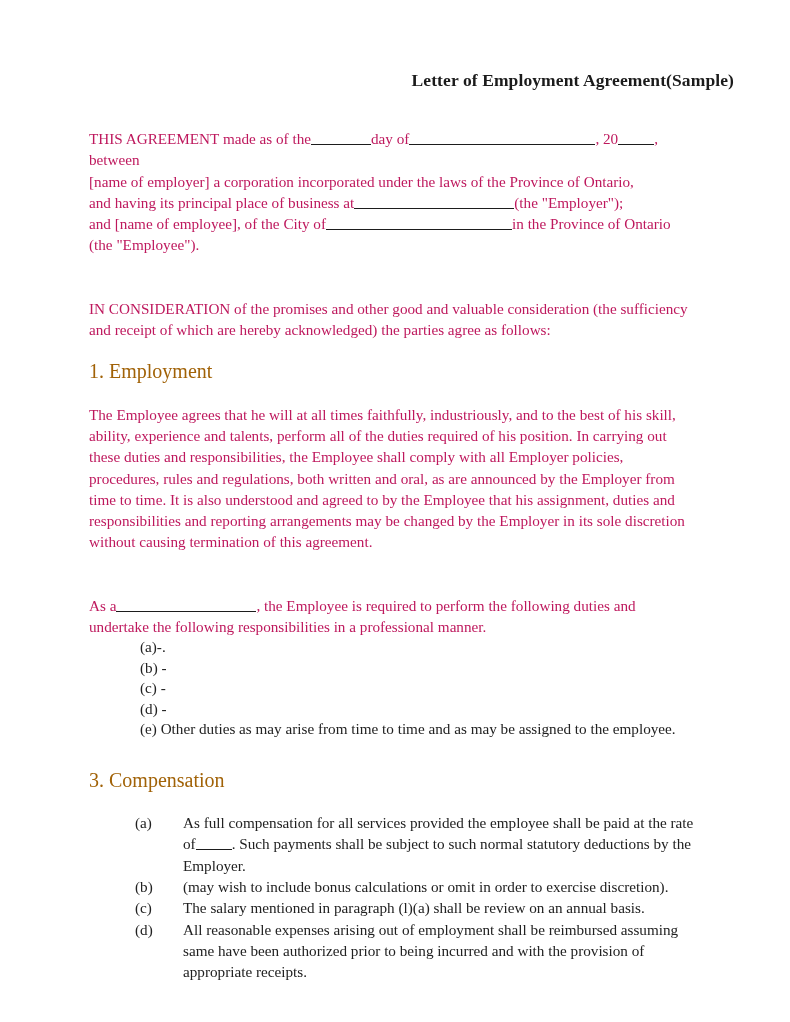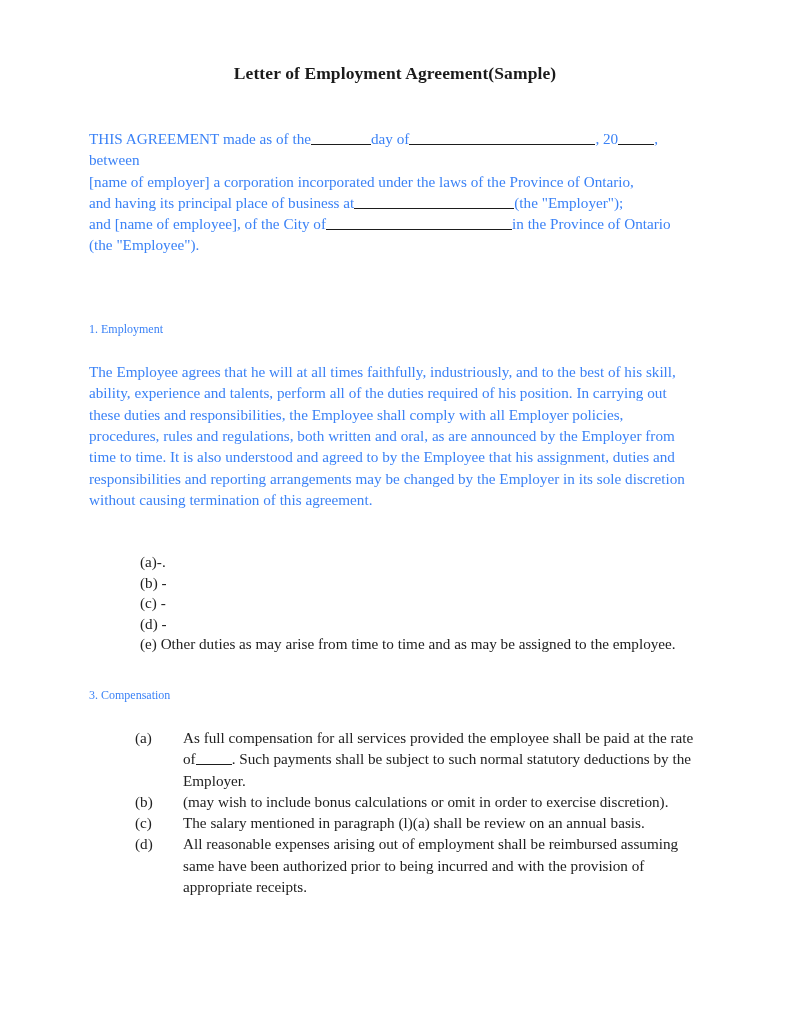--- a/index.html
+++ b/index.html
@@ -14,50 +14,50 @@
   }
   .page {
     position: relative;
     width: 790px;
     height: 1022px;
     background: #ffffff;
     overflow: hidden;
     box-sizing: border-box;
   }
   .doc-title {
-    text-align: center;
+    text-align: right;
     font-size: 17.5px;
     line-height: 1.2;
     color: #1b1b1b;
-    margin: 9px;
+    margin: 16px;
     padding: 54px 40px 0 40px;
     letter-spacing: 0.1px;
   }
   .body-area {
     position: absolute;
     left: 89px;
     top: 128px;
     width: 606px;
   }
   p.para {
     margin: 0;
     font-size: 15.2px;
     line-height: 21.3px;
-    color: #3b82f6;
+    color: #be185d;
     text-align: left;
   }
   .gap-lg { height: 21px; }
   .gap-xl { height: 30px; }
 
   .heading {
     margin: 0;
-    font-size: 12px;
+    font-size: 20px;
     line-height: 21.3px;
     font-weight: normal;
-    color: #3b82f6;
+    color: #a16207;
   }
 
   
   .blank {
     display: inline-block;
     border-bottom: 1.4px solid #1d1d1d;
     vertical-align: baseline;
     height: 14px;
     margin-bottom: -1px;
   }
@@ -111,34 +111,36 @@
 
   <div class="body-area">
 
     <p class="para"><span>THIS AGREEMENT made as of the</span><span class="blank blank-s"></span><span>day of</span><span class="blank blank-xxl"></span><span>, 20</span><span class="blank blank-xs"></span><span>, between</span><br><span>[name of employer] a corporation incorporated under the laws of the Province of Ontario,</span><br><span>and having its principal place of business at</span><span class="blank blank-xl"></span><span>(the "Employer");</span><br><span>and [name of employee], of the City of</span><span class="blank blank-xxl"></span><span>in the Province of Ontario</span><br><span>(the "Employee").</span></p>
 
     <div class="gap-lg"></div>
 
 
     <div class="gap-lg"></div>
 
+    <p class="para">IN CONSIDERATION of the promises and other good and valuable consideration (the sufficiency and receipt of which are hereby acknowledged) the parties agree as follows:</p>
 
     <div class="gap-lg"></div>
 
     <h2 class="heading">1. Employment</h2>
 
     <div class="gap-lg"></div>
 
     <p class="para">The Employee agrees that he will at all times faithfully, industriously, and to the best of his skill, ability, experience and talents, perform all of the duties required of his position. In carrying out these duties and responsibilities, the Employee shall comply with all Employer policies, procedures, rules and regulations, both written and oral, as are announced by the Employer from time to time. It is also understood and agreed to by the Employee that his assignment, duties and responsibilities and reporting arrangements may be changed by the Employer in its sole discretion without causing termination of this agreement.</p>
 
     <div class="gap-lg"></div>
 
 
     <div class="gap-lg"></div>
 
+    <p class="para"><span>As a</span><span class="blank blank-l"></span><span>, the Employee is required to perform the following duties and undertake the following responsibilities in a professional manner.</span></p>
 
     <ul class="plain-list">
       <li>(a)-.</li>
       <li>(b) -</li>
       <li>(c) -</li>
       <li>(d) -</li>
       <li>(e) Other duties as may arise from time to time and as may be assigned to the employee.</li>
     </ul>
 
     <div class="gap-xl"></div>

